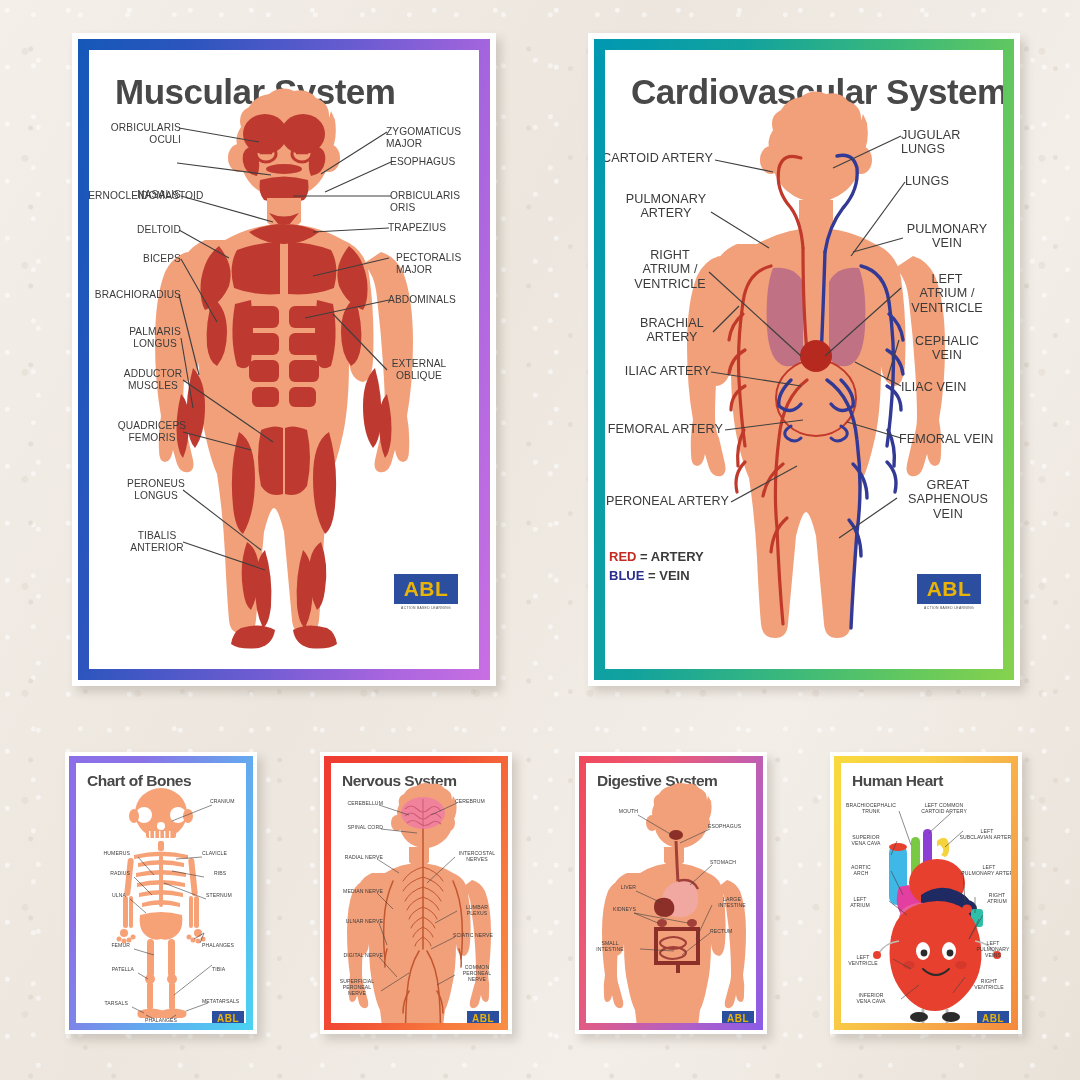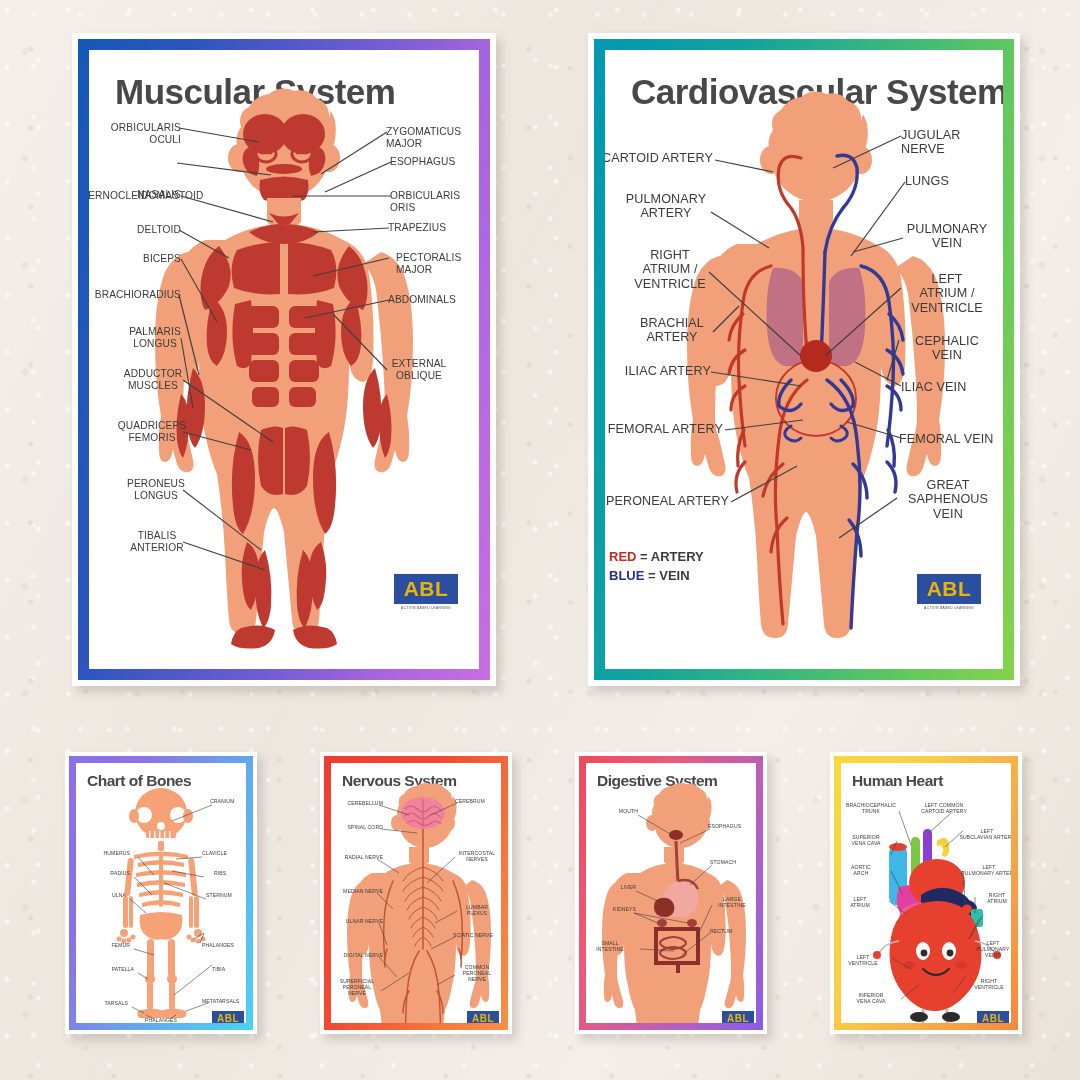--- a/index.html
+++ b/index.html
@@ -339,21 +339,21 @@
 ARTERY</div>
     <div class="lbl c" style="left:26px;  top:198px; width:78px;">RIGHT
 ATRIUM /
 VENTRICLE</div>
     <div class="lbl c" style="left:30px;  top:266px; width:74px;">BRACHIAL
 ARTERY</div>
     <div class="lbl r" style="left:-4px;  top:314px; width:110px;">ILIAC ARTERY</div>
     <div class="lbl r" style="left:-8px;  top:372px; width:126px;">FEMORAL ARTERY</div>
     <div class="lbl r" style="left:-8px;  top:444px; width:132px;">PERONEAL ARTERY</div>
 
-    <div class="lbl l" style="left:296px; top:78px;  width:102px;">JUGULAR NERVE</div>
+    <div class="lbl l" style="left:296px; top:78px;  width:102px;">JUGULAR LUNGS</div>
     <div class="lbl l" style="left:300px; top:124px; width:94px;">LUNGS</div>
     <div class="lbl c" style="left:298px; top:172px; width:88px;">PULMONARY
 VEIN</div>
     <div class="lbl c" style="left:298px; top:222px; width:88px;">LEFT
 ATRIUM /
 VENTRICLE</div>
     <div class="lbl c" style="left:300px; top:284px; width:84px;">CEPHALIC
 VEIN</div>
     <div class="lbl l" style="left:296px; top:330px; width:96px;">ILIAC VEIN</div>
     <div class="lbl l" style="left:294px; top:382px; width:100px;">FEMORAL VEIN</div>

